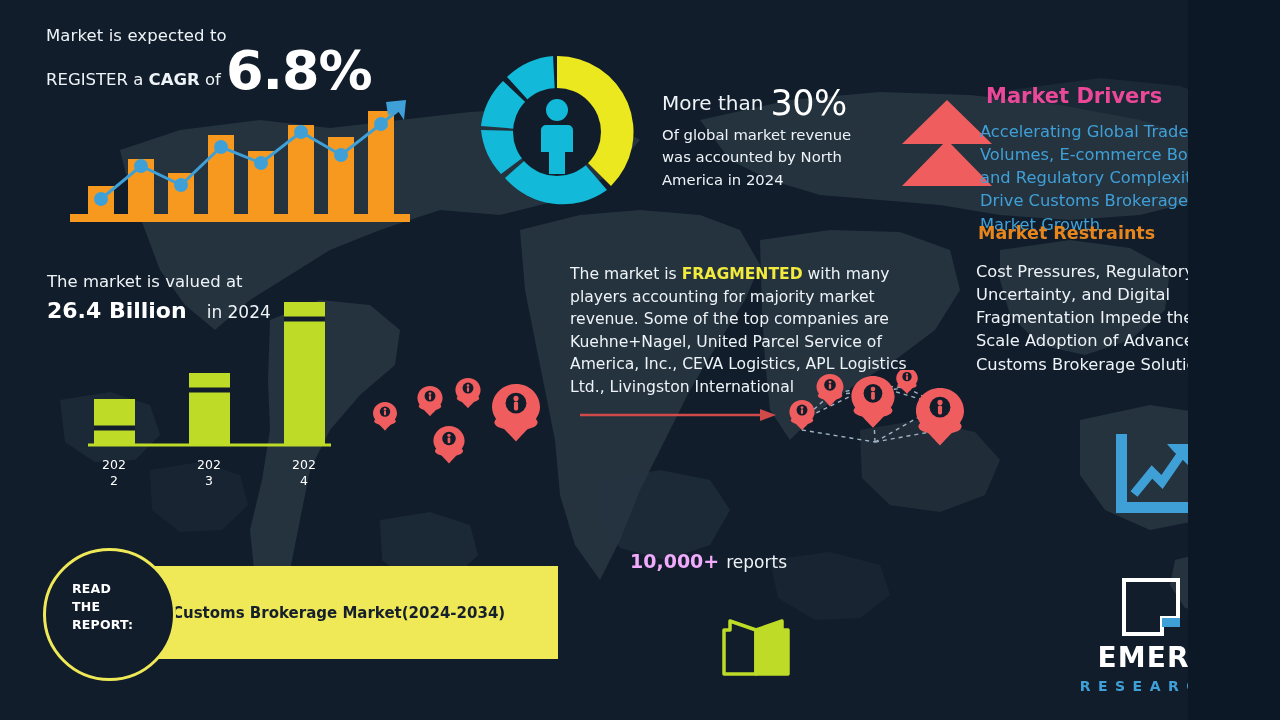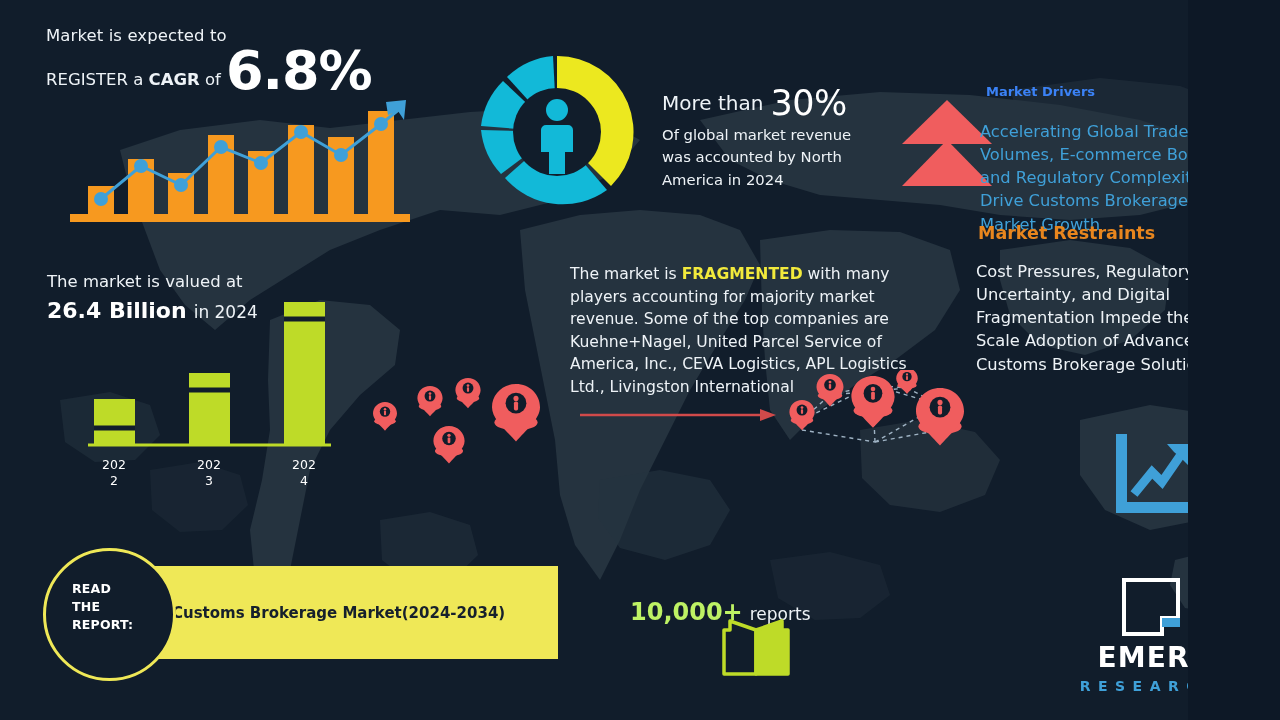--- a/index.html
+++ b/index.html
@@ -23,32 +23,32 @@
   #donut{left:477px;top:52px;width:160px;height:160px;}
 
   
   #thirty-block{left:662px;top:88px;width:205px;}
   #thirty-row{display:flex;align-items:flex-end;}
   #thirty-pre{font-size:20px;color:#eef3f7;padding-bottom:5px;}
   #thirty-value{font-size:35px;font-weight:normal;color:#ffffff;line-height:.9;margin-left:7px;letter-spacing:-.5px;}
   #thirty-desc{font-size:14.8px;color:#eef3f7;line-height:1.55;margin-top:4px;}
 
   
-  #drivers-title{left:986px;top:84px;font-size:13px;font-weight:bold;color:#3b82f6;}
+  #drivers-title{left:986px;top:84px;font-size:21px;font-weight:bold;color:#ec4899;}
   #drivers-arrows{left:900px;top:98px;width:94px;height:92px;}
   #drivers-text{left:980px;top:120px;width:262px;font-size:16.3px;line-height:1.42;color:#3fa0d8;}
   #restraints-title{left:978px;top:223px;font-size:17.5px;font-weight:bold;color:#e8861e;}
   #restraints-text{left:976px;top:260px;width:262px;font-size:16.3px;line-height:1.42;color:#eef3f7;}
 
   
   #value-block{left:47px;top:272px;width:300px;}
   #value-line1{font-size:16.5px;color:#eef3f7;}
   #value-row{display:flex;align-items:baseline;margin-top:7px;}
   #value-amount{font-size:22px;font-weight:bold;color:#ffffff;}
-  #value-year{font-size:17px;color:#eef3f7;margin-left:7px;}
+  #value-year{font-size:17px;color:#eef3f7;margin-left:20px;}
 
   
   #greenchart{left:78px;top:295px;width:255px;height:195px;}
   .gx-label{position:absolute;font-size:12.5px;color:#ffffff;text-align:center;width:34px;line-height:1.25;}
 
   
   #frag-text{left:538px;top:263px;width:372px;font-size:15.6px;line-height:1.45;color:#eef3f7;margin-left:32px;}
   #frag-text b{color:#f2ea3c;font-weight:bold;}
 
   
@@ -59,21 +59,21 @@
 
   
   #banner{left:143px;top:566px;width:415px;height:93px;background:#efe857;}
   #banner-label{position:absolute;left:172px;top:604px;width:360px;font-size:15px;font-weight:bold;color:#16202c;}
   #badge{left:43px;top:548px;width:127px;height:127px;border-radius:50%;background:#111d2b;border:3px solid #efe857;}
   #badge-text{position:absolute;left:72px;top:580px;width:70px;font-size:12.5px;font-weight:bold;color:#ffffff;line-height:1.45;letter-spacing:.2px;}
 
   
   #reports-block{left:630px;top:550px;width:260px;}
   #reports-row{display:flex;align-items:baseline;}
-  #reports-count{font-size:24px;font-weight:bold;color:#bef264;margin-top:48px;}
+  #reports-count{font-size:19px;font-weight:bold;color:#f0abfc;}
   #reports-word{font-size:17px;color:#eef3f7;margin-left:7px;}
   #reports-sub{font-size:17px;color:#eef3f7;margin-top:6px;}
   #book-icon{left:720px;top:618px;width:72px;height:58px;}
 
   
   #logo-mark{left:1122px;top:578px;width:58px;height:58px;}
   #logo-name{left:1044px;top:641px;width:215px;text-align:right;font-size:28px;font-weight:bold;color:#ffffff;letter-spacing:1.2px;}
   #logo-sub{left:1044px;top:678px;width:215px;text-align:center;font-size:14px;color:#3fa0d8;letter-spacing:7.5px;font-weight:bold;}
 </style>
 </head>

